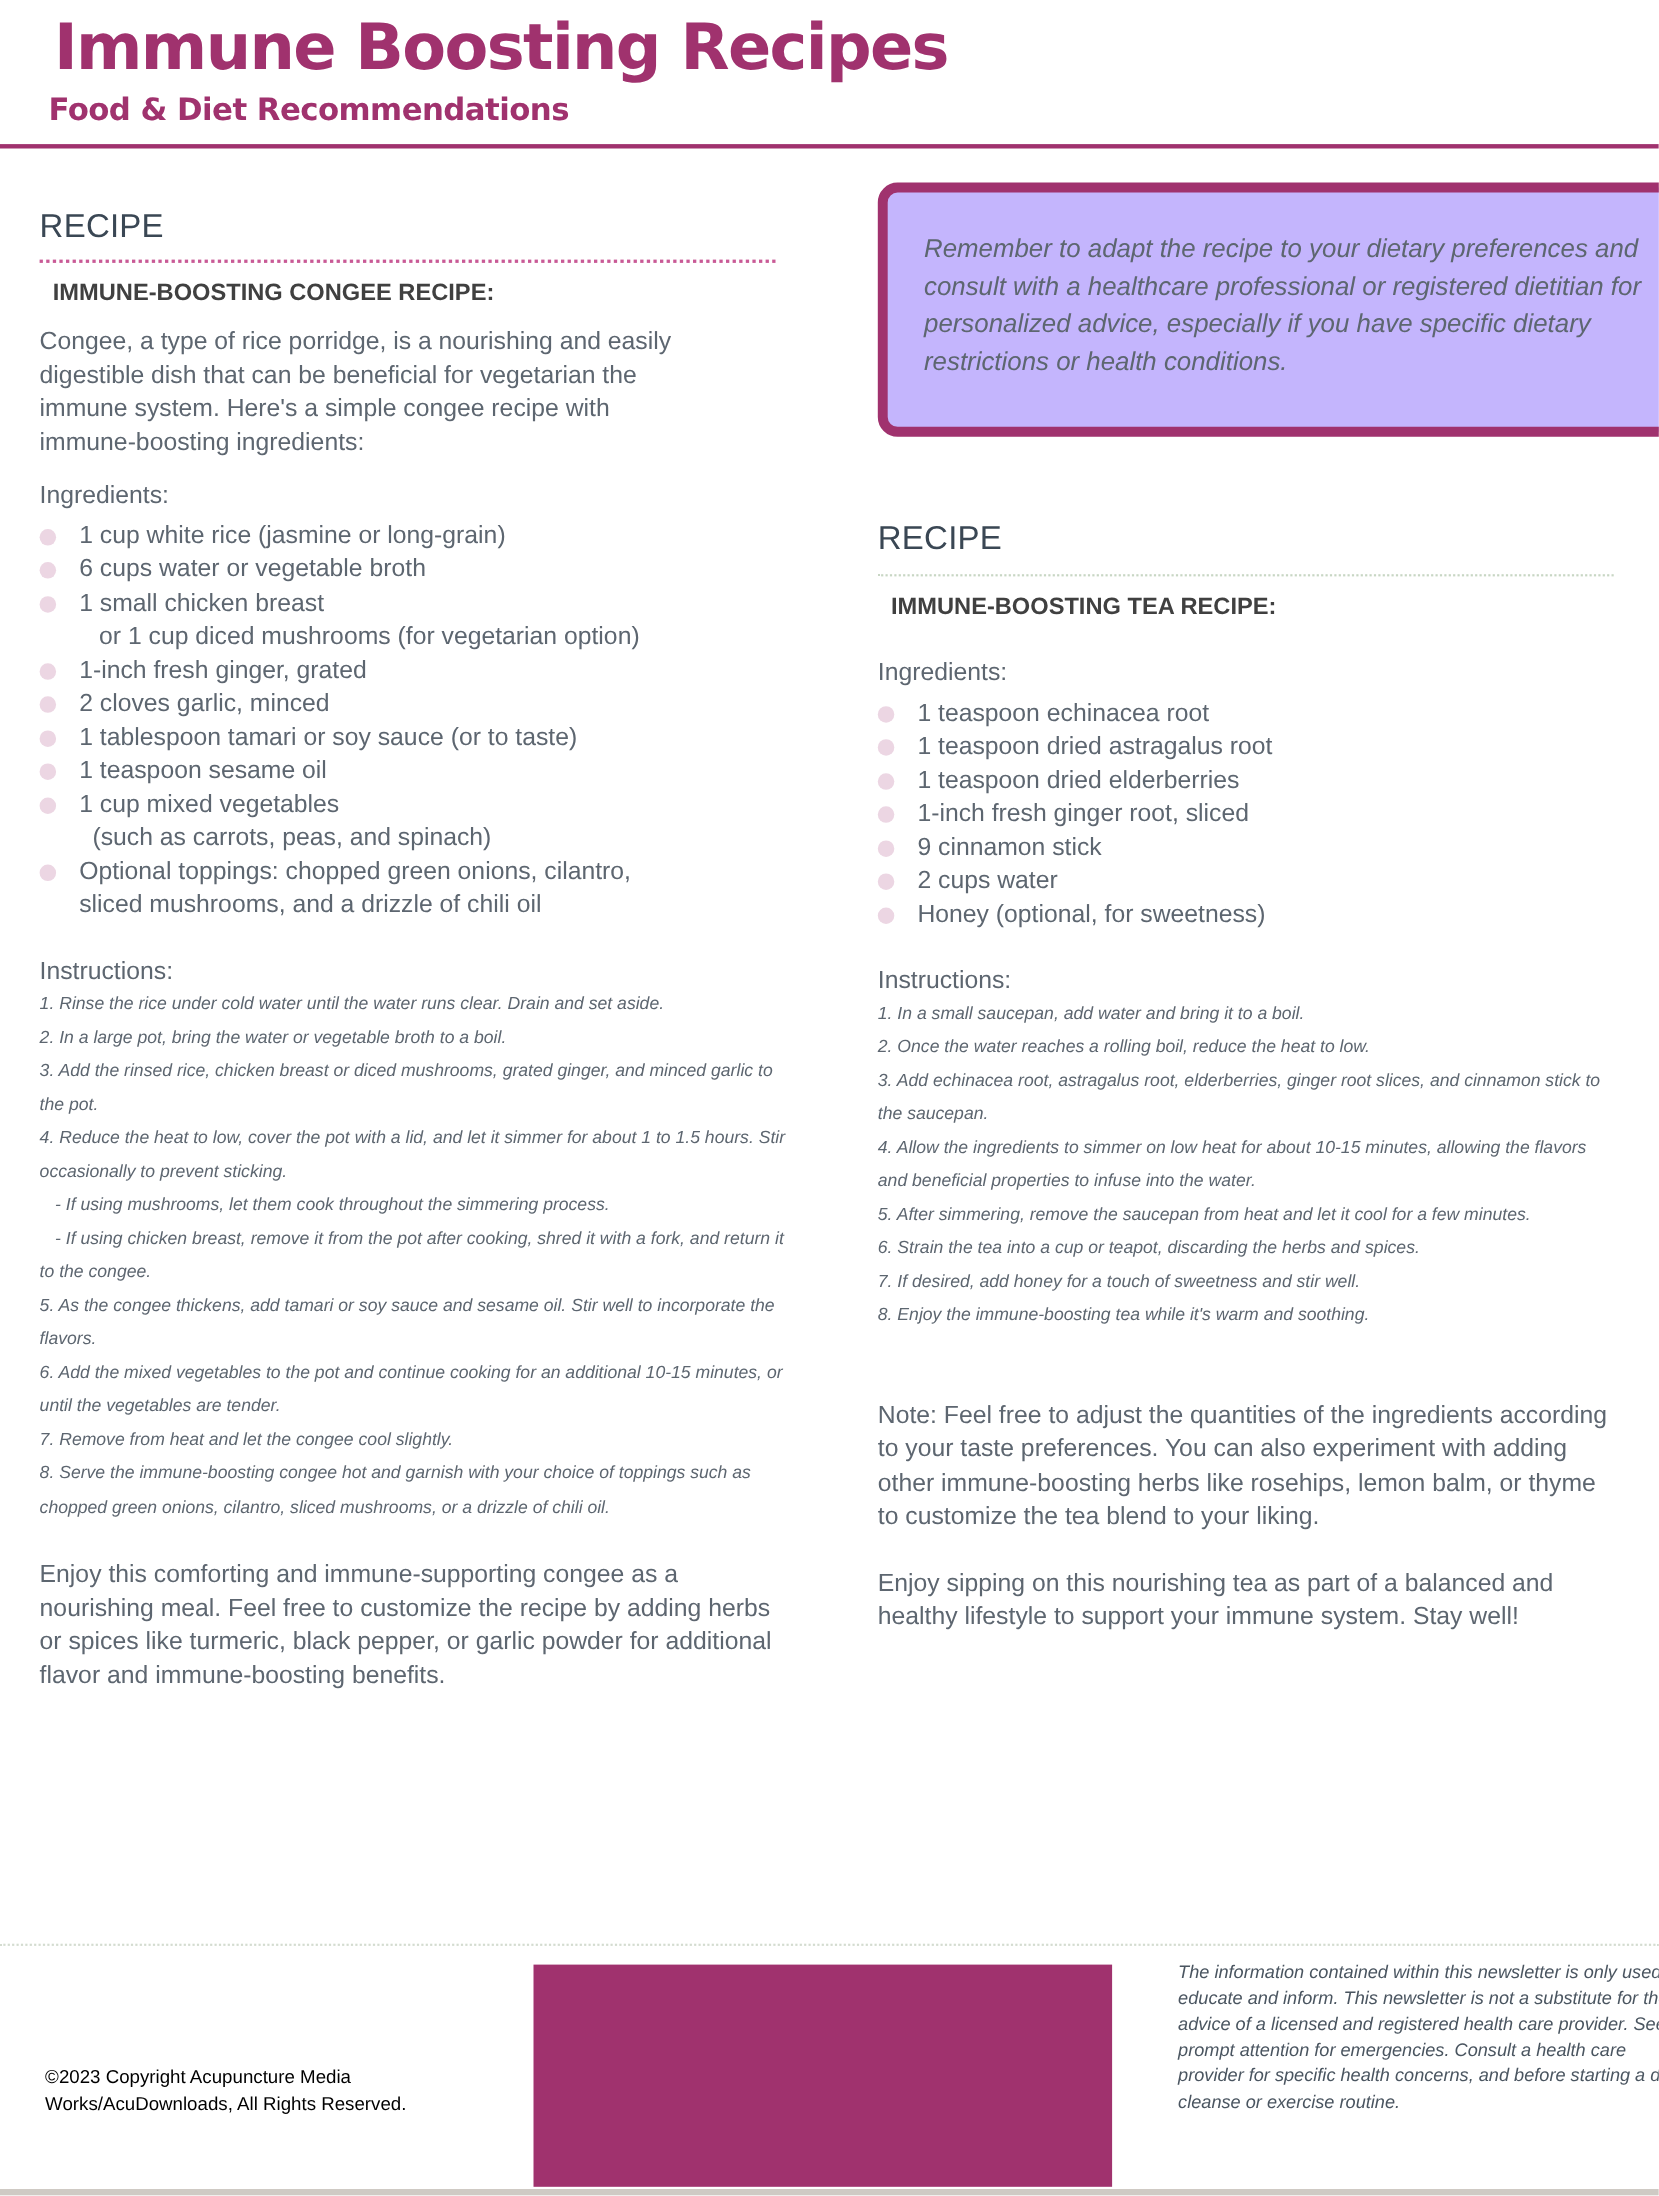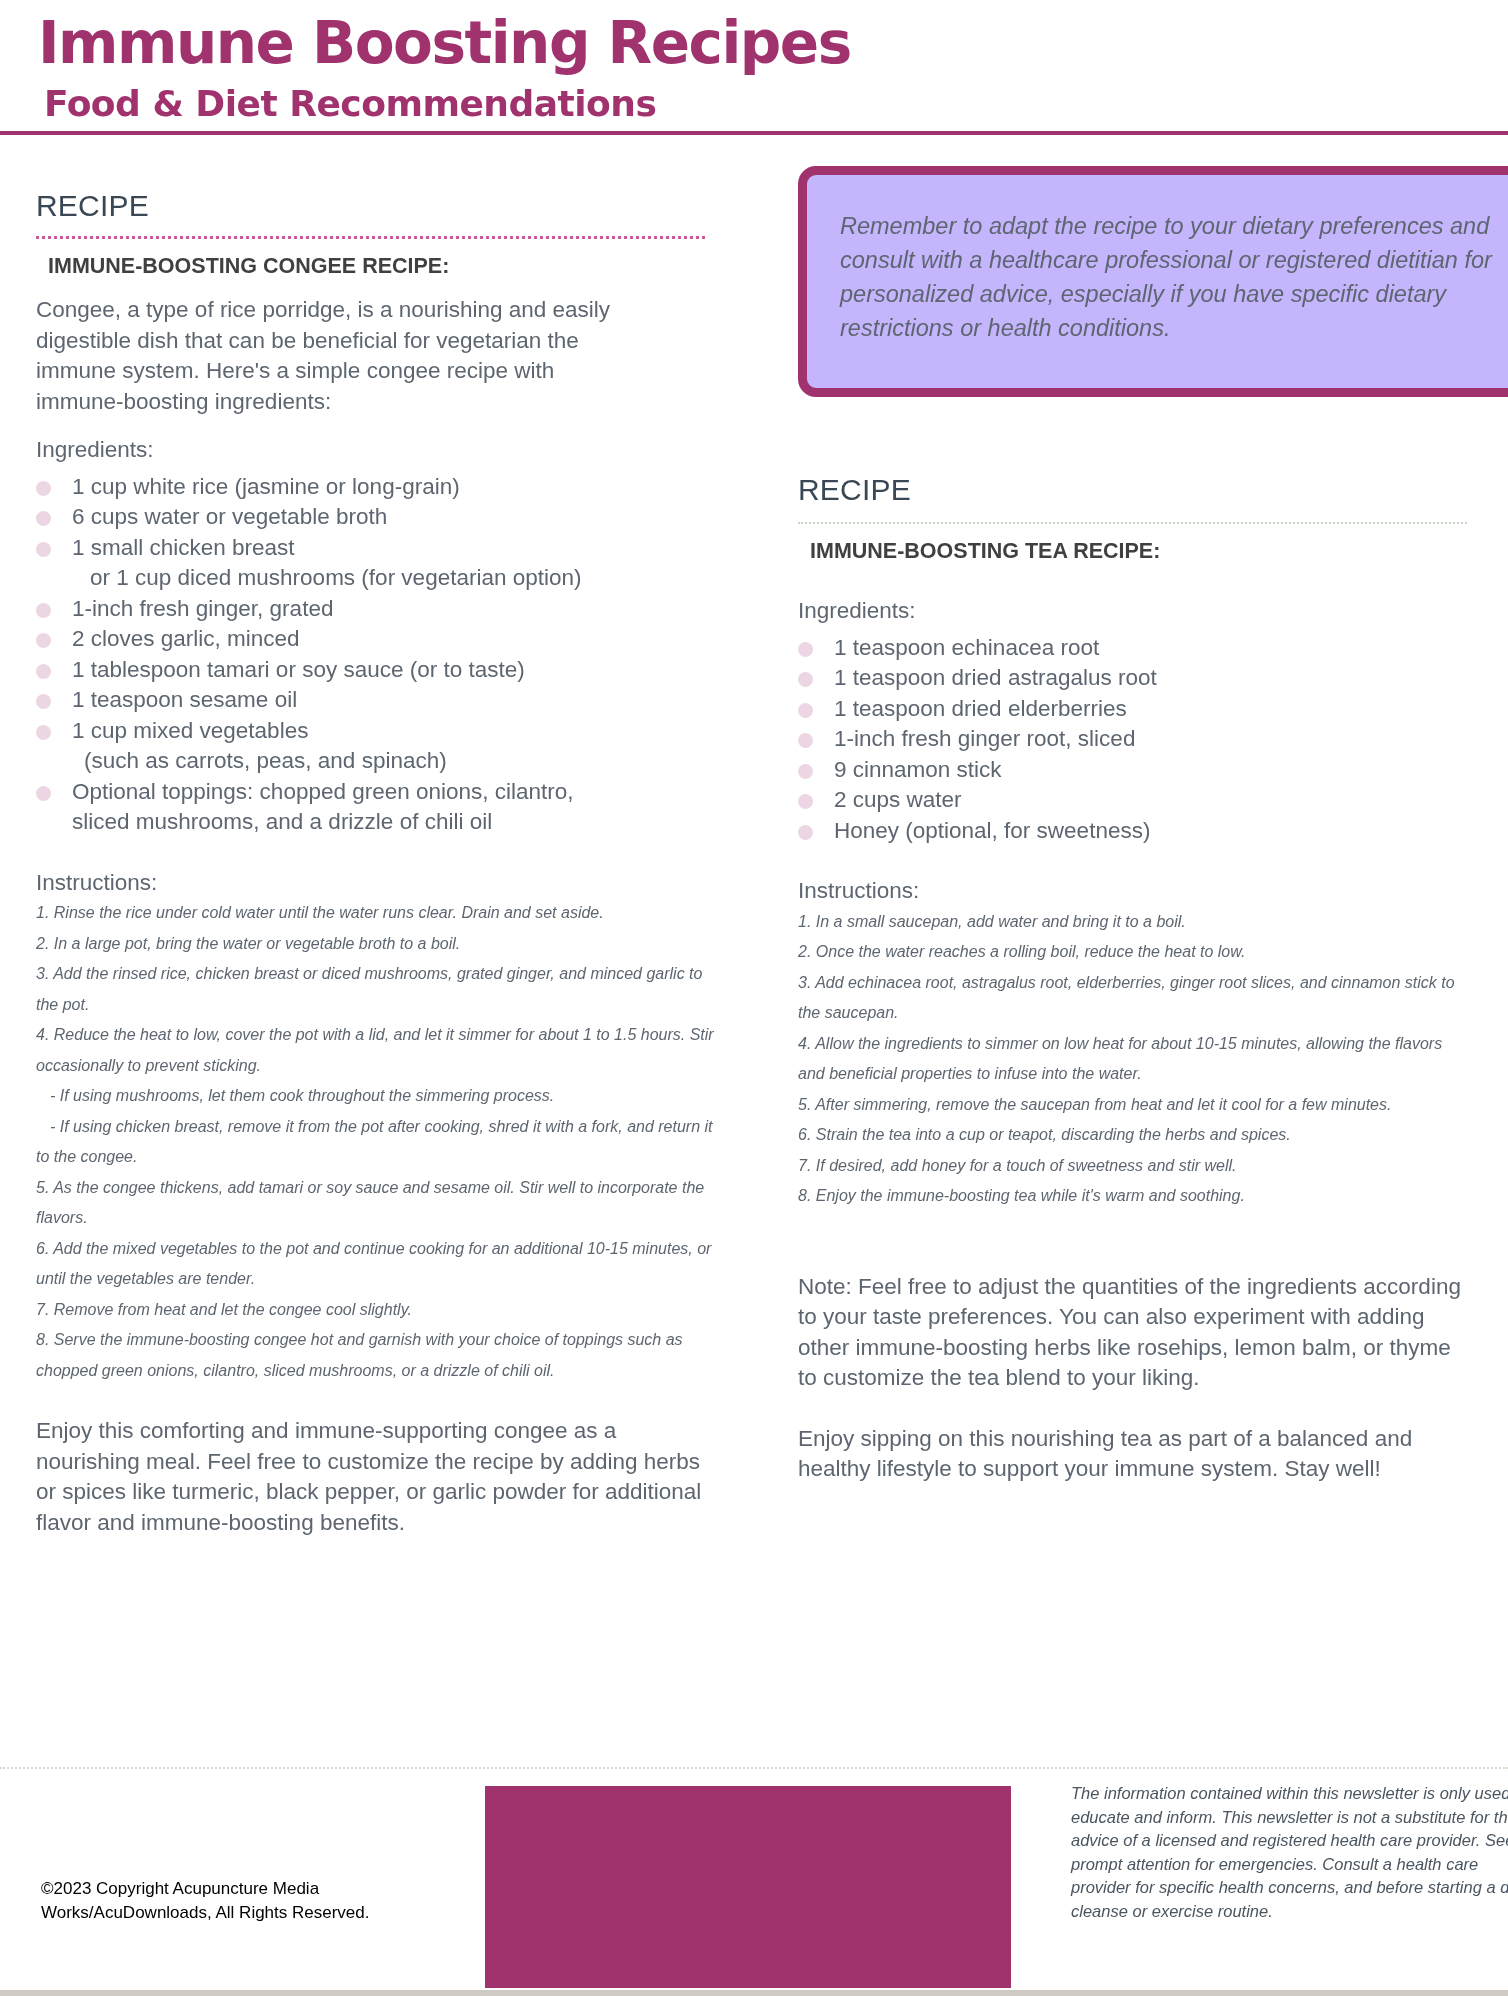--- a/index.html
+++ b/index.html
@@ -3,28 +3,28 @@
   <meta charset="utf-8">
   <style>
     html, body { margin: 0; padding: 0; }
     body {
       width: 1508px; height: 1996px; position: relative; overflow: hidden;
       background: #ffffff;
       font-family: "Liberation Sans", "DejaVu Sans", sans-serif;
       color: #5d6670;
     }
     .title {
-      position: absolute; left: 38px; top: 14px;
+      position: absolute; left: 49px; top: 14px;
       font-family: "DejaVu Sans", sans-serif; font-weight: bold;
       font-size: 58px; letter-spacing: -1.5px; color: #a0326e; line-height: 1;
     }
     .subtitle {
       position: absolute; left: 44px; top: 86px;
       font-family: "DejaVu Sans", sans-serif; font-weight: bold;
-      font-size: 36px; letter-spacing: -0.5px; color: #a0326e; line-height: 1;
+      font-size: 28px; letter-spacing: -0.5px; color: #a0326e; line-height: 1;
     }
     .header-rule {
       position: absolute; left: 0; top: 131px; width: 1508px; height: 4px; background: #a0326e;
     }
     .col { position: absolute; }
     .col-left { left: 36px; top: 186px; width: 690px; }
     .col-right { left: 798px; top: 470px; width: 670px; }
     .section-label {
       font-size: 30px; color: #3a4754; font-weight: normal; letter-spacing: 0.2px;
       margin: 0; line-height: 40px;

